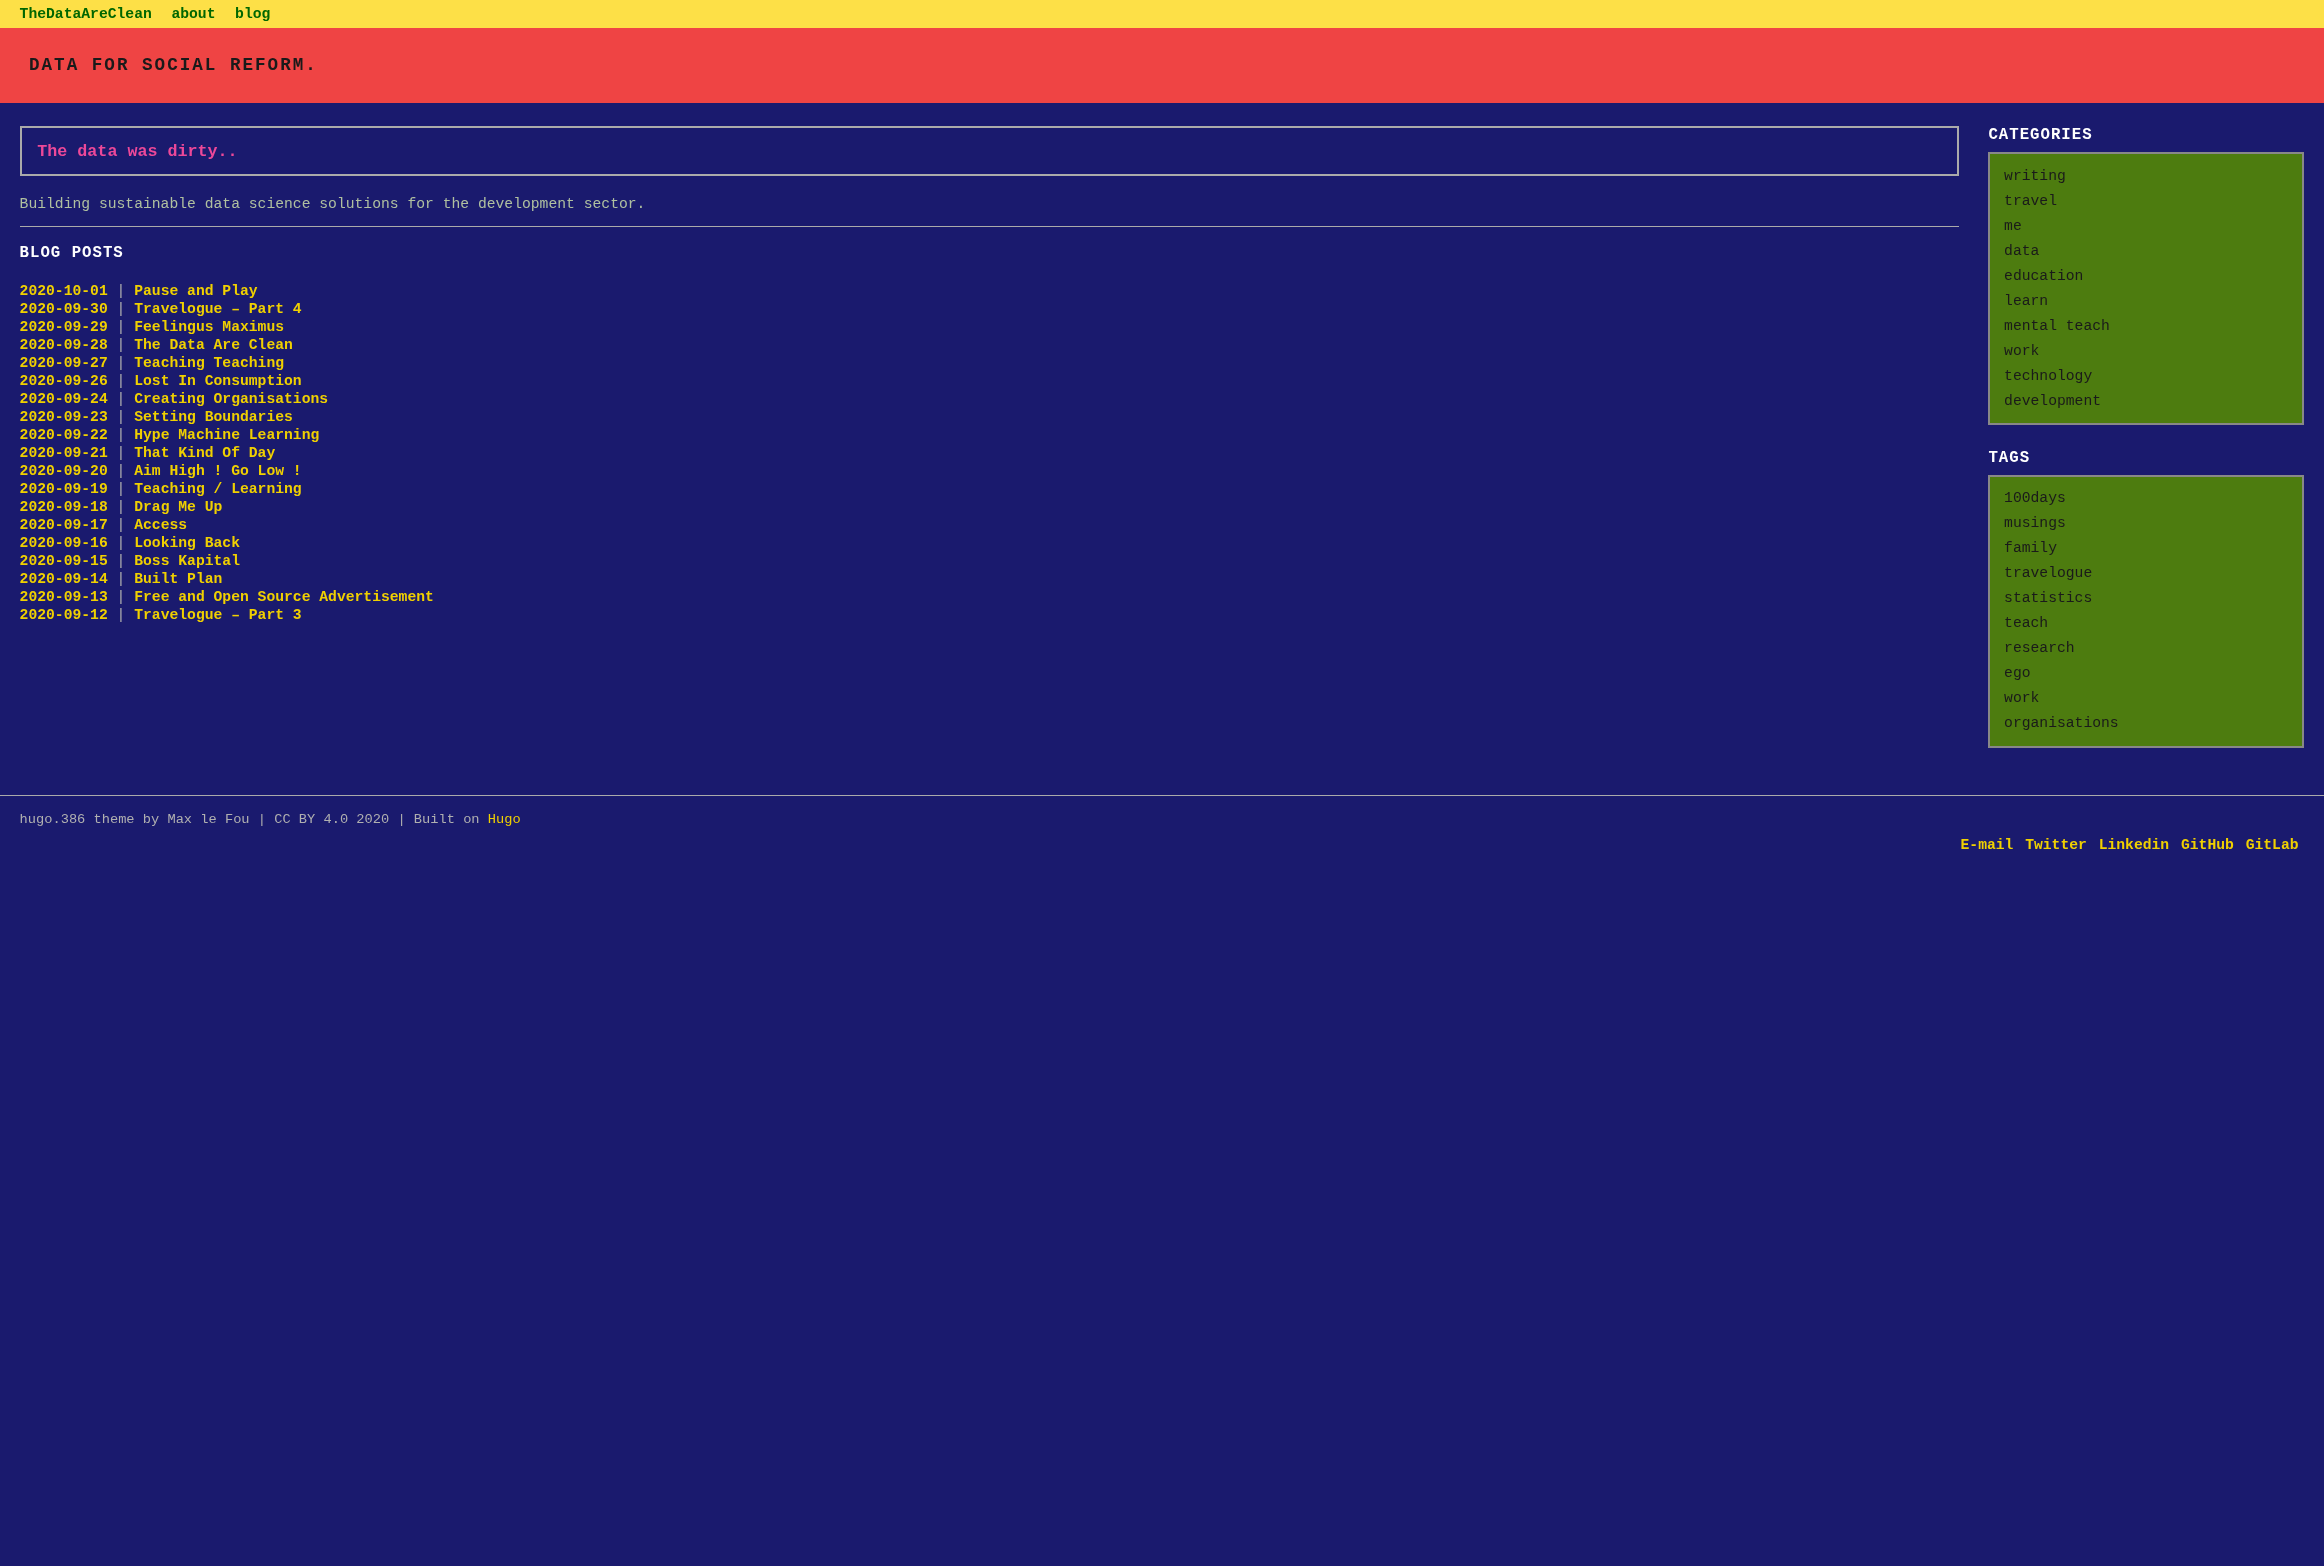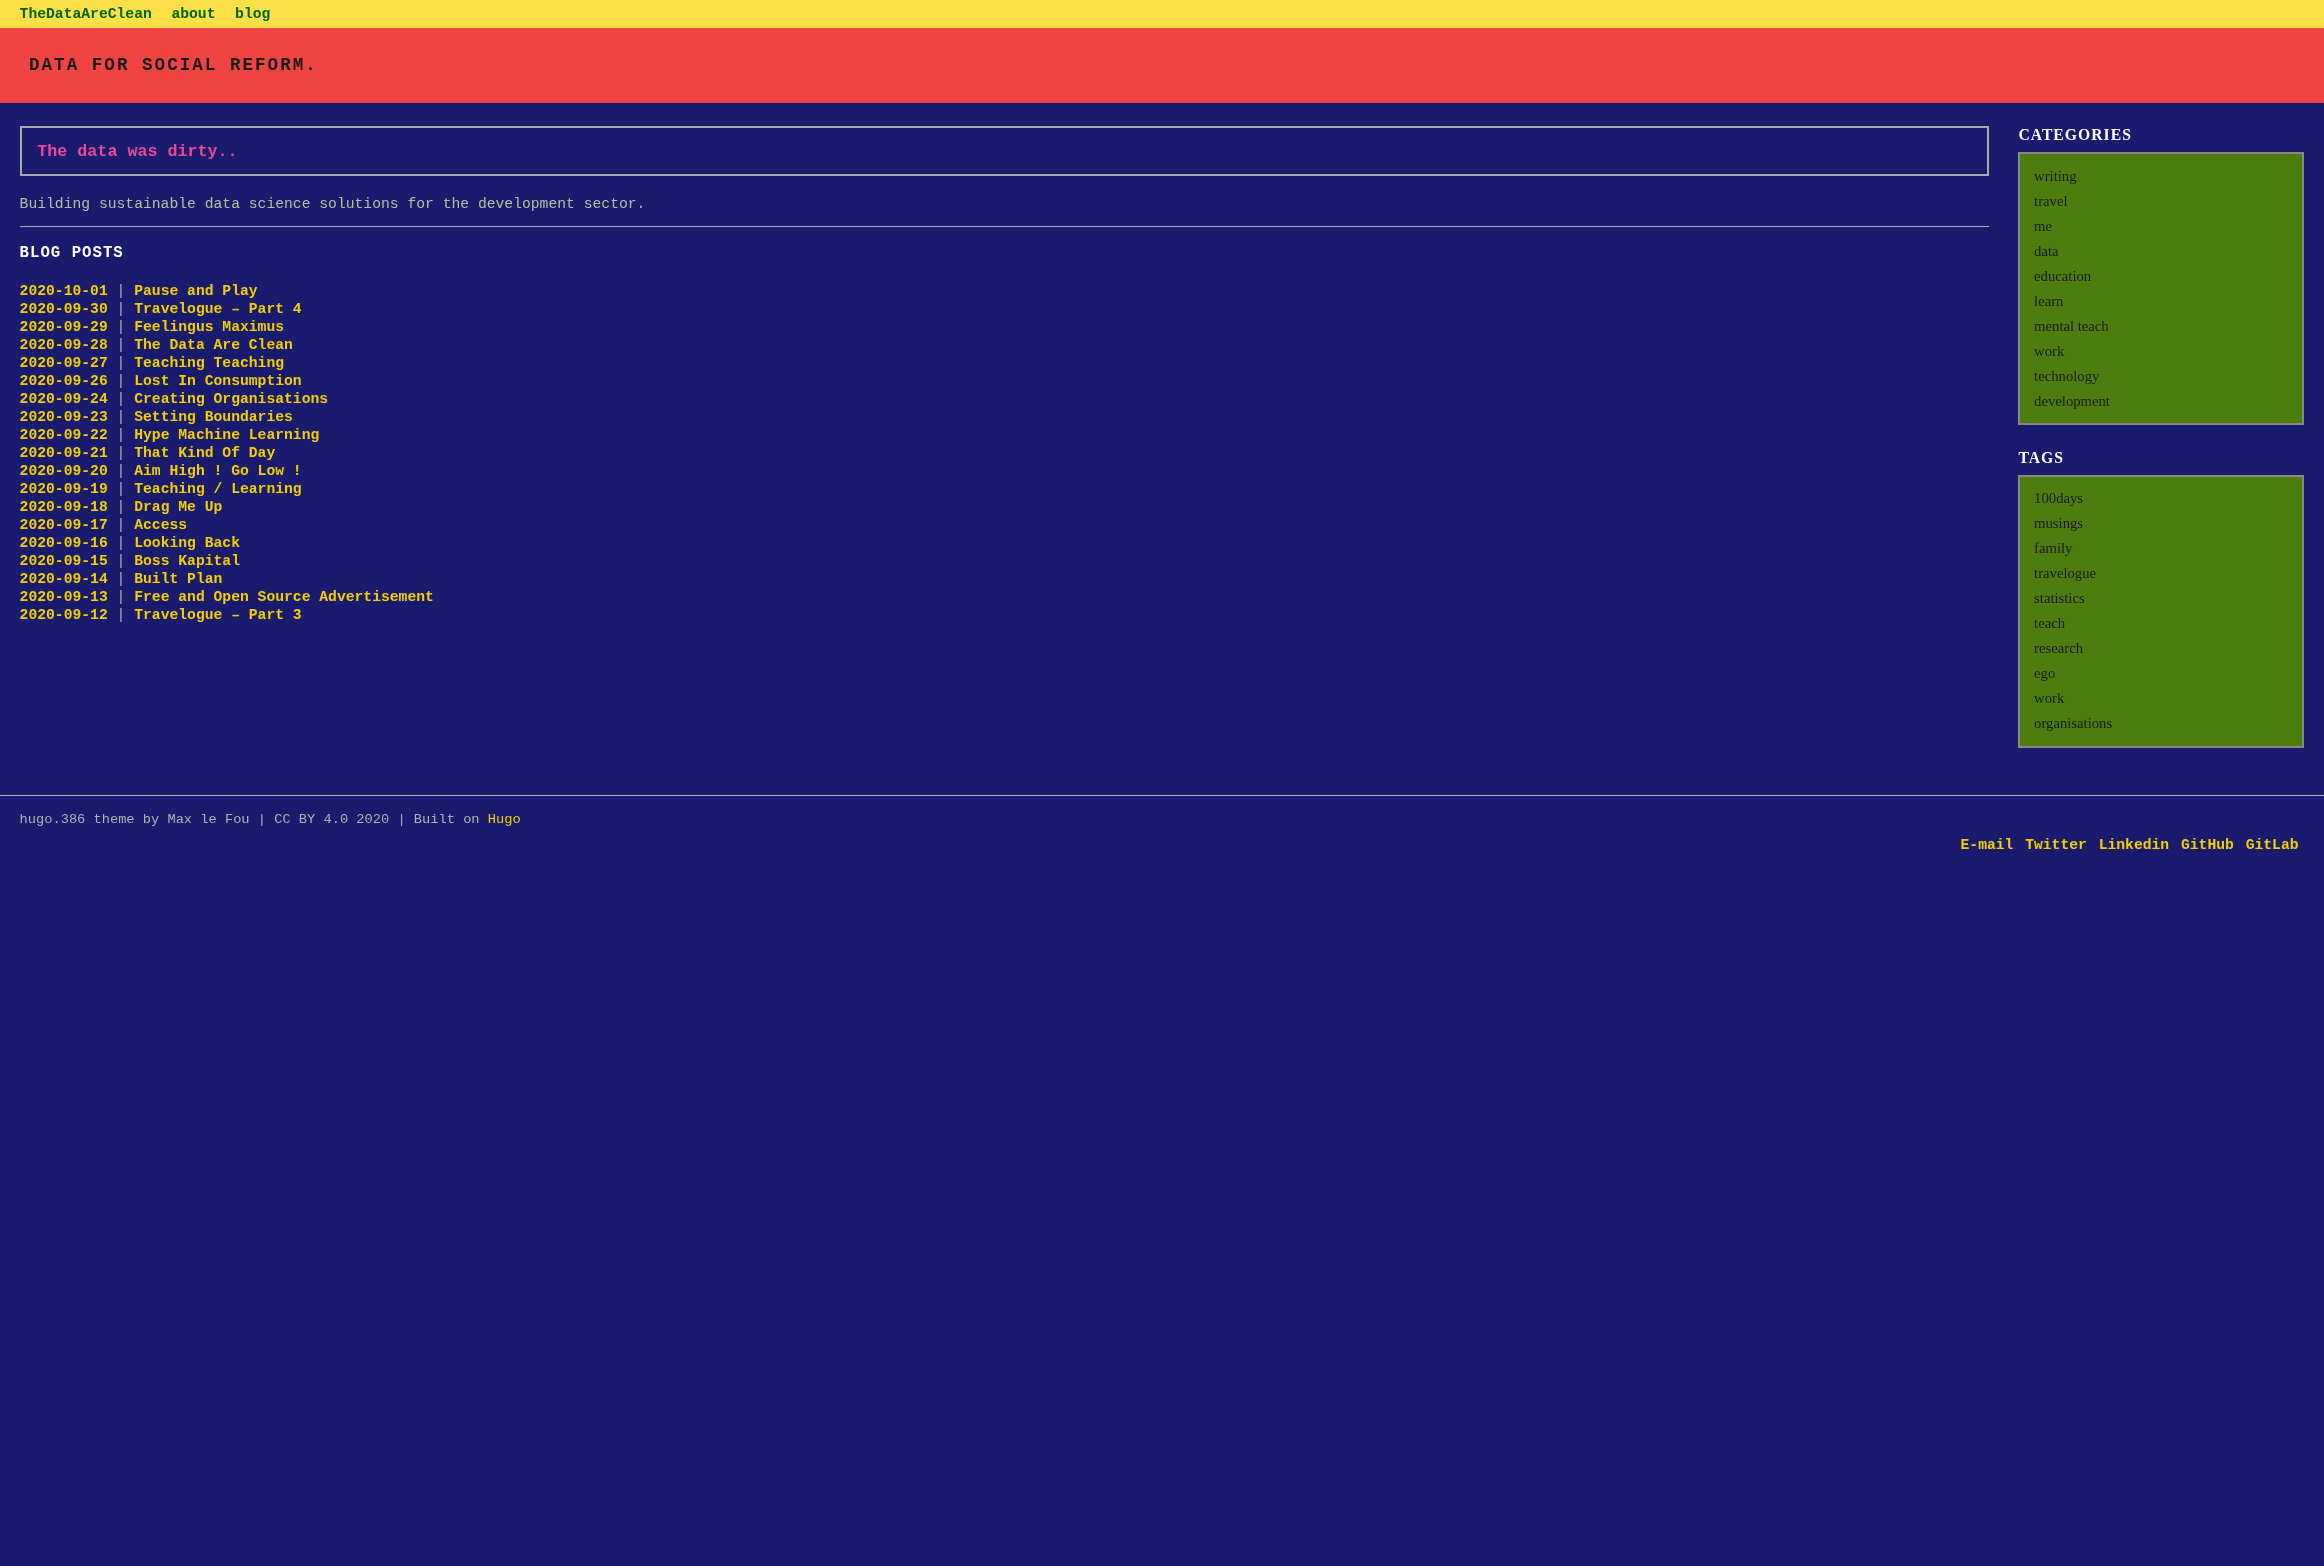--- a/index.html
+++ b/index.html
@@ -95,23 +95,22 @@
       color: #f0d000;
       font-weight: bold;
     }
     .blog-post-link {
       color: #f0d000;
       font-weight: bold;
     }
 
     
     #sidebar {
-      width: 286px;
+      width: 316px;
       flex-shrink: 0;
-      font-family: Liberation Serif, serif;
     }
     .sidebar-section-title {
       color: #ffffff;
       font-weight: bold;
       font-size: 15.7px;
       letter-spacing: 1px;
       margin-bottom: 7.8px;
     }
     .sidebar-box {
       background-color: #4d7c0f;

